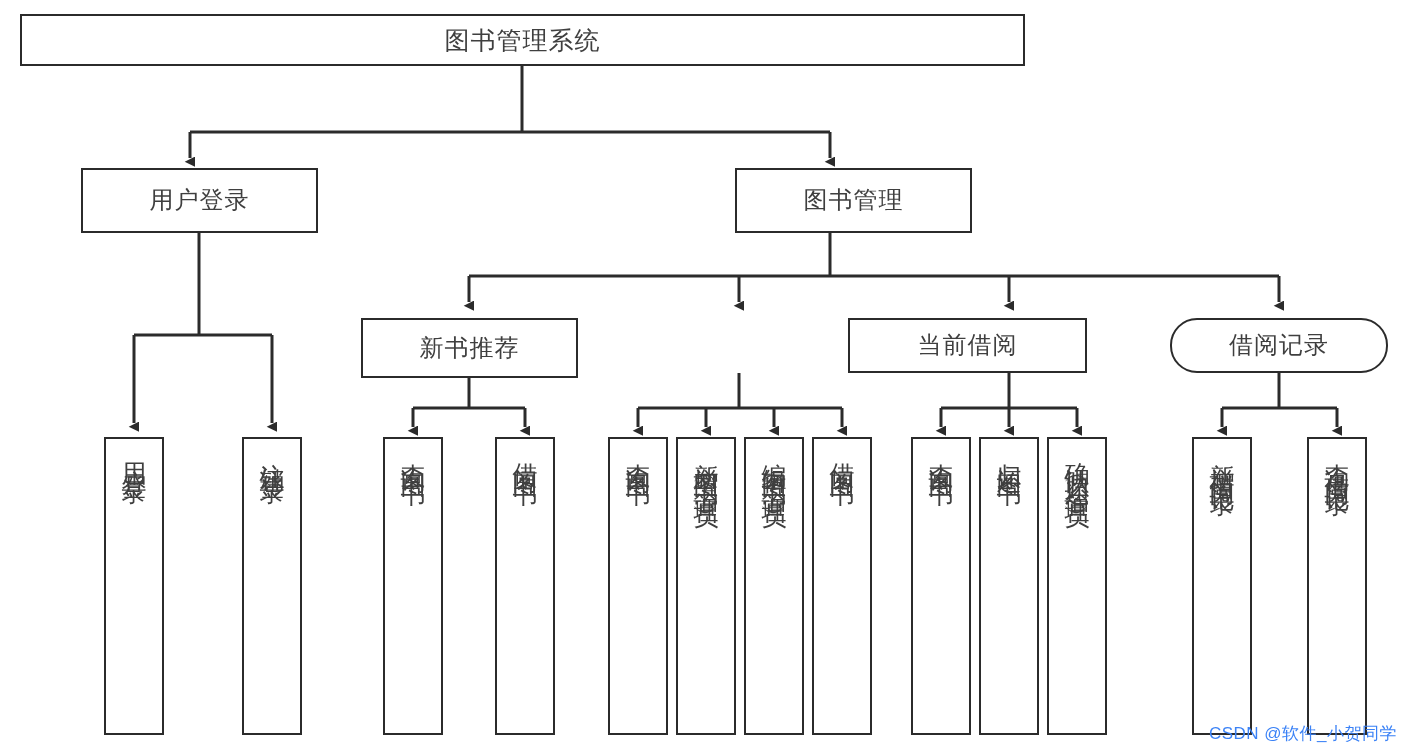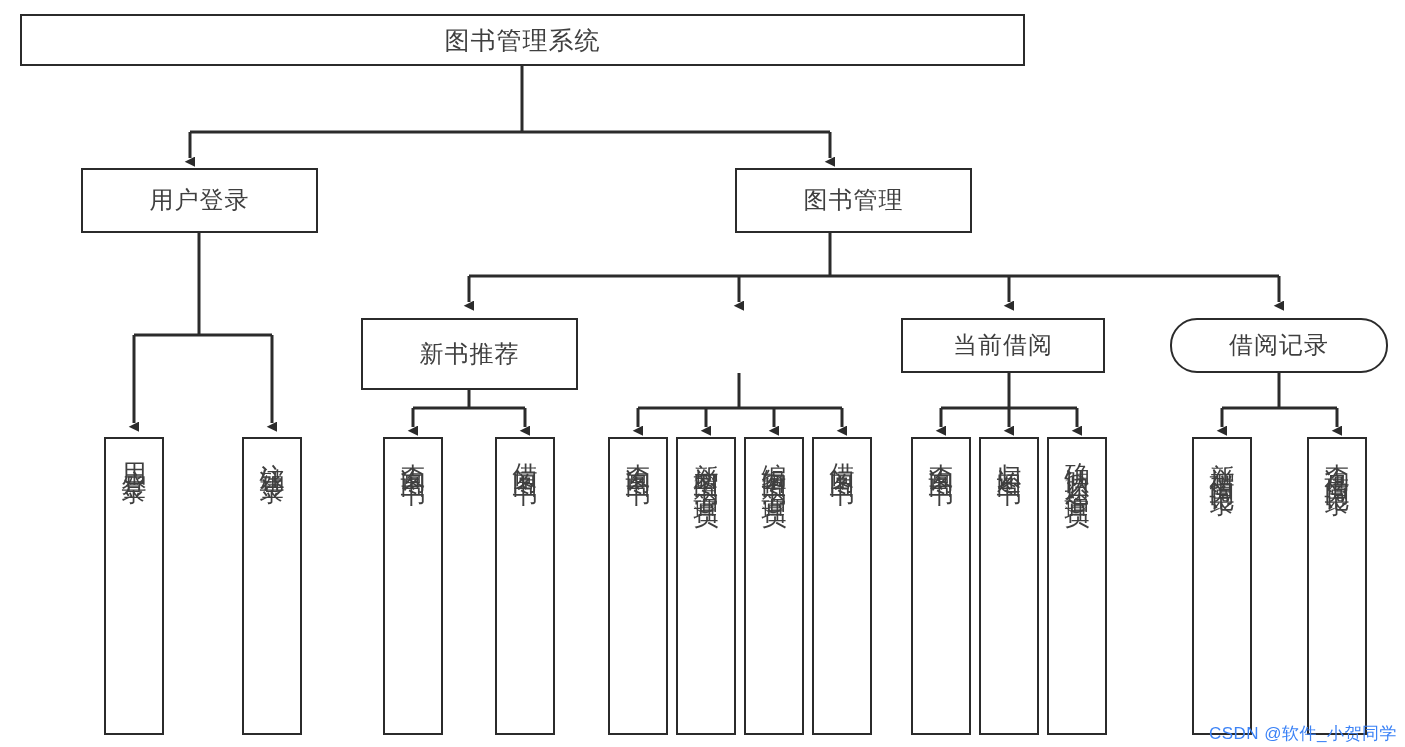--- a/index.html
+++ b/index.html
@@ -124,26 +124,26 @@
   </div>
 
   <div class="node h-node" style="left:81px;top:168px;width:237px;height:65px;">
     <span class="lbl">用户登录</span>
   </div>
 
   <div class="node h-node" style="left:711px;top:168px;width:237px;height:65px;margin-left:24px;">
     <span class="lbl">图书管理</span>
   </div>
 
-  <div class="node h-node" style="left:361px;top:318px;width:217px;height:72px;">
+  <div class="node h-node" style="left:361px;top:318px;width:217px;height:60px;">
     <span class="lbl">新书推荐</span>
   </div>
 
 
-  <div class="node h-node" style="left:901px;top:318px;width:204px;height:55px;">
+  <div class="node h-node" style="left:848px;top:318px;width:239px;height:55px;">
     <span class="lbl">当前借阅</span>
   </div>
 
   <div class="node h-node" style="left:1170px;top:318px;width:218px;height:55px;border-radius:27px;">
     <span class="lbl">借阅记录</span>
   </div>
 
   <div class="node v-node" style="left:104px;top:437px;width:60px;height:298px;">
     <span class="lbl">用户登录</span>
   </div>

